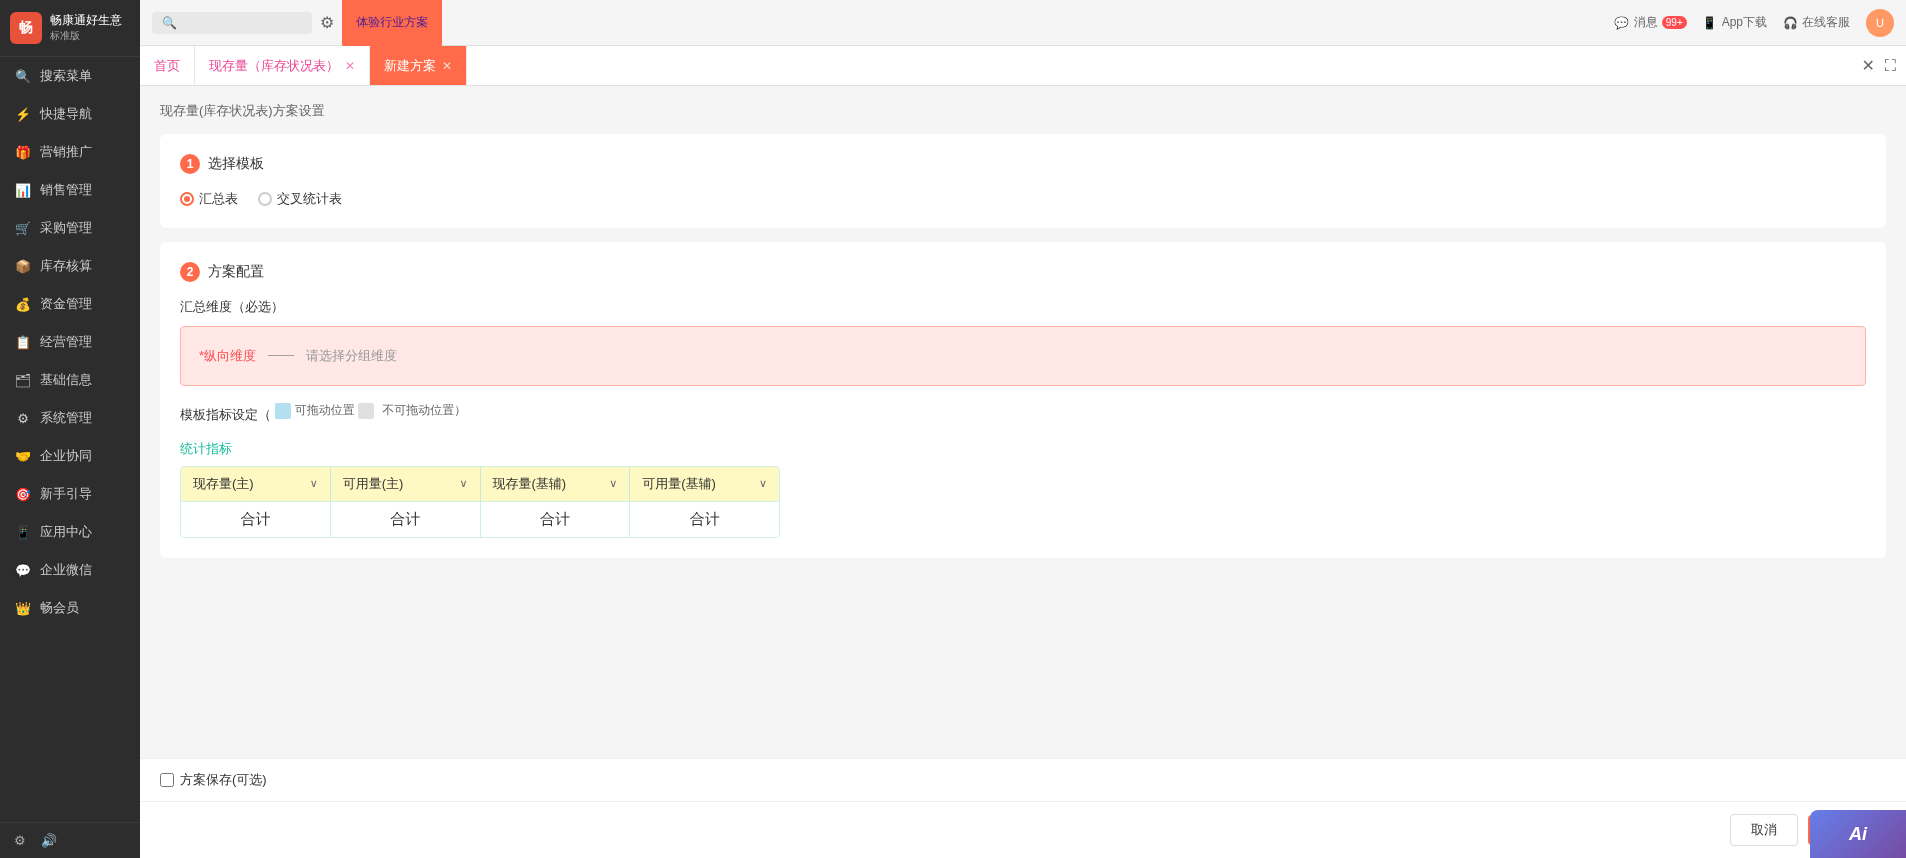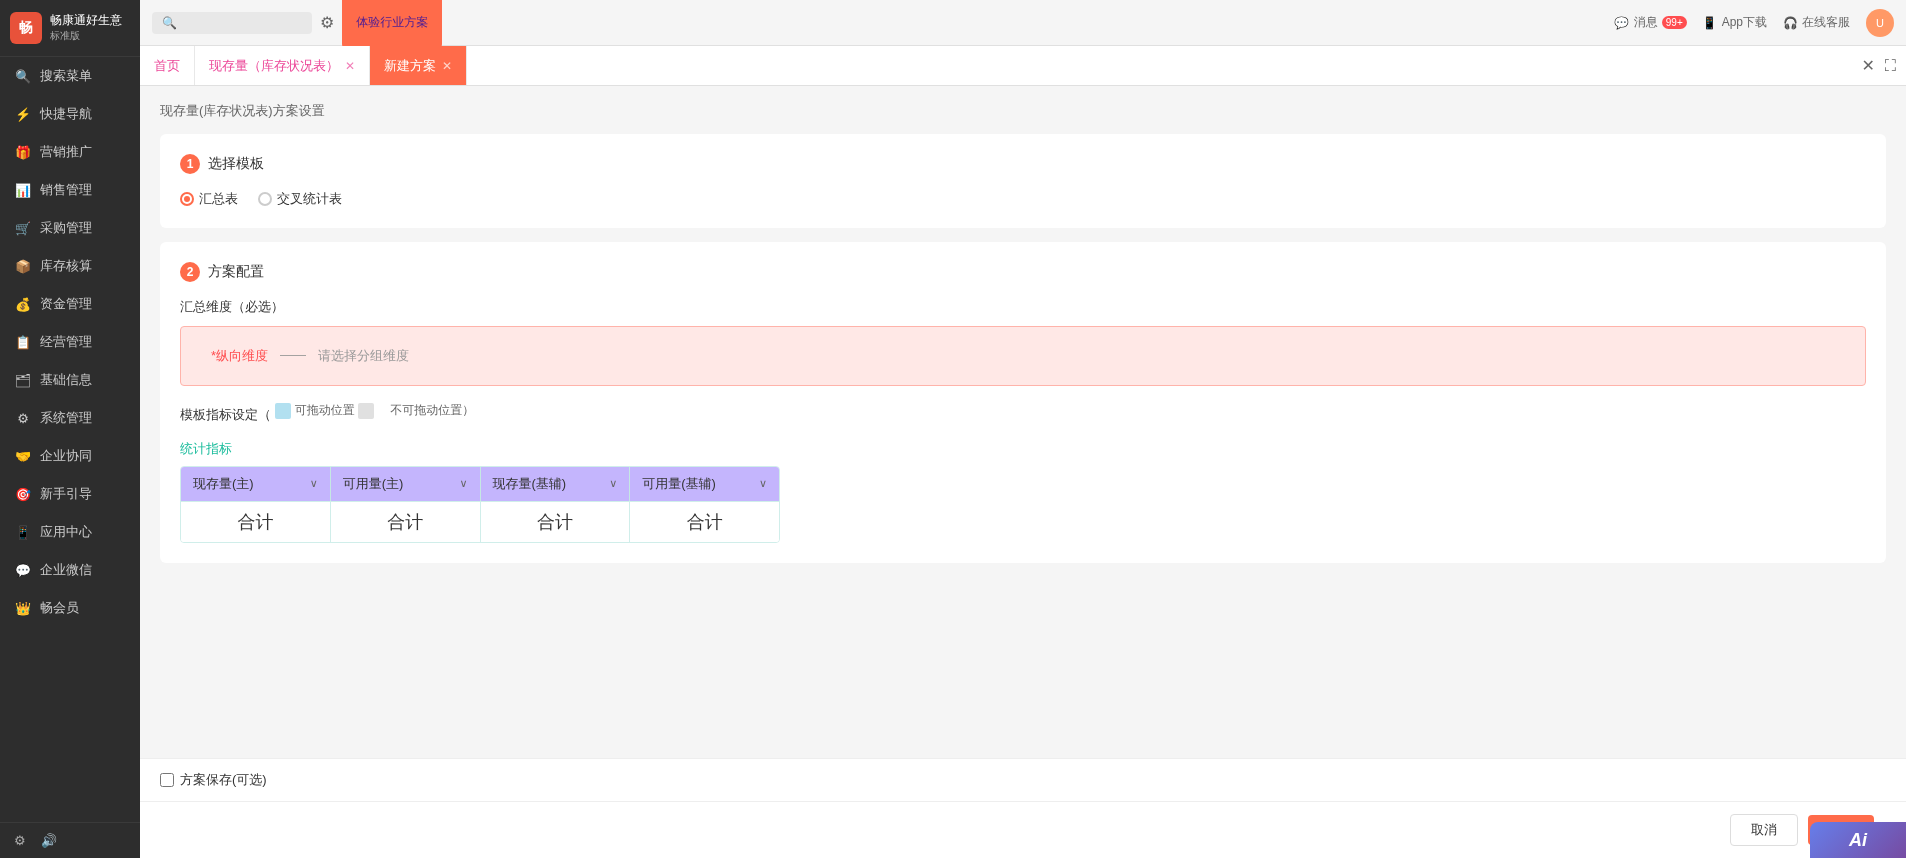--- a/index.html
+++ b/index.html
@@ -239,21 +239,21 @@
     
     .section-label {
       font-size: 13px;
       color: #333;
       margin-bottom: 10px;
     }
     .dimension-area {
       background: #ffe8e6;
       border: 1px solid #ffb3aa;
       border-radius: 4px;
-      padding: 20px 30px;
+      padding: 20px 18px;
       display: flex;
       align-items: flex-start;
       gap: 12px;
       margin-bottom: 16px;
     }
     .dimension-required {
       color: #ff4d4f;
       font-size: 13px;
     }
     .dimension-separator { color: #999; font-size: 13px; }
@@ -274,21 +274,21 @@
     .draggable-badge {
       display: inline-flex; align-items: center; gap: 4px;
       font-size: 12px; color: #666;
     }
     .draggable-box {
       background: #b2e0f0;
       width: 16px; height: 16px;
       border-radius: 2px;
     }
     .non-draggable-badge {
-      display: inline-flex; align-items: center; gap: 16px;
+      display: inline-flex; align-items: center; gap: 8px;
       font-size: 12px; color: #666;
     }
     .non-draggable-box {
       background: #e0e0e0;
       width: 16px; height: 16px;
       border-radius: 2px;
     }
 
     
     .stats-title {
@@ -298,21 +298,21 @@
       margin-bottom: 8px;
     }
     .stats-table {
       border: 1px solid #d0eeea;
       border-radius: 4px;
       overflow: hidden;
       width: 600px;
     }
     .stats-header-row {
       display: flex;
-      background: #c4b5fd;
+      background: #fef9c3;
     }
     .stats-header-cell {
       flex: 1;
       padding: 8px 12px;
       display: flex;
       align-items: center;
       justify-content: space-between;
       border-right: 1px solid #c5e8e3;
       font-size: 13px;
       color: #333;
@@ -320,21 +320,21 @@
     .stats-header-cell:last-child { border-right: none; }
     .stats-data-row {
       display: flex;
       border-top: 1px solid #d0eeea;
       background: white;
     }
     .stats-data-cell {
       flex: 1;
       padding: 8px 12px;
       border-right: 1px solid #d0eeea;
-      font-size: 18px;
+      font-size: 15px;
       color: #333;
       text-align: center;
     }
     .stats-data-cell:last-child { border-right: none; }
     .chevron-icon { font-size: 11px; color: #666; }
 
     
     .hints {
       margin-top: 14px;
       color: #bbb;
@@ -389,21 +389,21 @@
       cursor: pointer;
       font-size: 13px;
     }
 
     
     .ai-fab {
       position: fixed;
       bottom: 0;
       right: 0;
       width: 96px;
-      height: 36px;
+      height: 48px;
       background: linear-gradient(135deg, #667eea, #764ba2);
       border-radius: 8px 0 0 0;
       display: flex;
       align-items: center;
       justify-content: center;
       color: white;
       font-size: 18px;
       font-weight: bold;
       cursor: pointer;
       font-style: italic;

